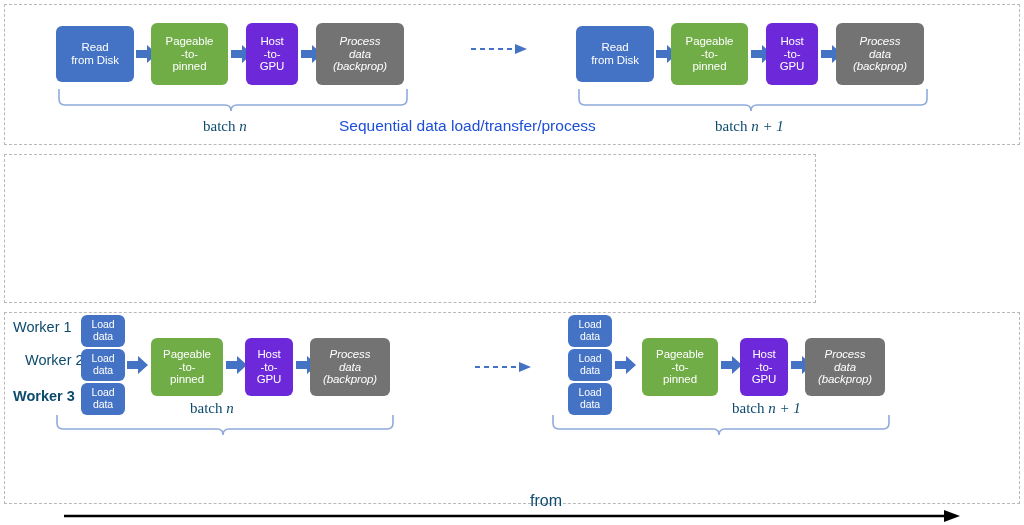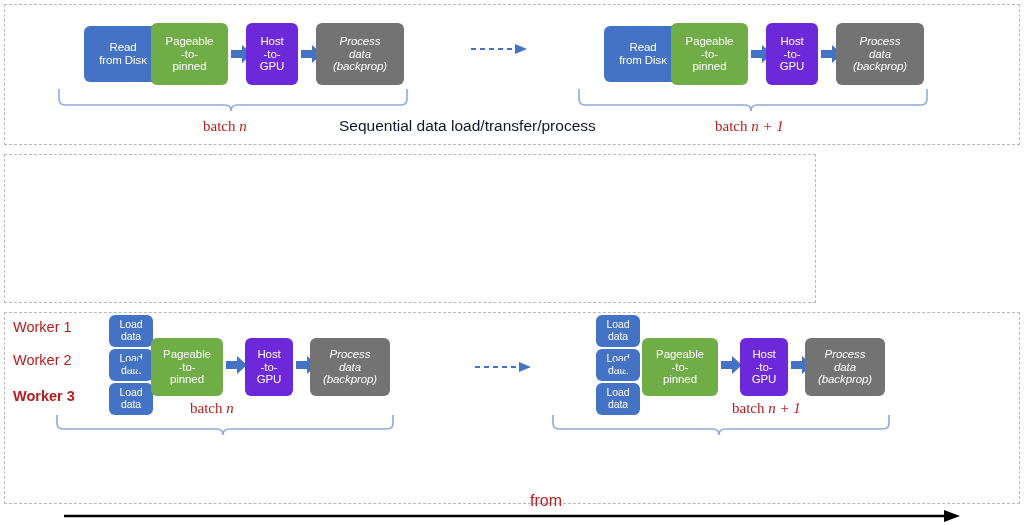--- a/index.html
+++ b/index.html
@@ -4,31 +4,31 @@
 <style>
   html,body{margin:0;padding:0;background:#ffffff;}
   body{width:1024px;height:525px;position:relative;overflow:hidden;
        font-family:"Liberation Sans","DejaVu Sans",sans-serif;}
 
   .panel{position:absolute;border:1px dashed #b8b8b8;box-sizing:border-box;}
 
   .box{position:absolute;box-sizing:border-box;border-radius:6px;
        color:#ffffff;display:flex;align-items:center;justify-content:center;
        text-align:center;line-height:1.12;letter-spacing:-0.1px;}
-  .box.blue  {background:#4472C4;margin-left:28px;}
+  .box.blue  {background:#4472C4;}
   .box.green {background:#70AD47;text-align:center;}
   .box.orange{background:#6d28d9;}
   .box.gray  {background:#737373;font-style:italic;}
 
-  .lbl{position:absolute;color:#b91c1c;white-space:nowrap;}
+  .lbl{position:absolute;color:#0c4a6e;white-space:nowrap;}
   .italicn{font-family:"Liberation Serif","DejaVu Serif",serif;font-style:italic;}
   .serif{font-family:"Liberation Serif","DejaVu Serif",serif;}
 
   .arrow{position:absolute;}
-  .capt{position:absolute;color:#0f172a;white-space:nowrap;}
+  .capt{position:absolute;color:#1d4ed8;white-space:nowrap;}
 
   svg{overflow:visible;display:block;}
 </style>
 </head>
 <body>
 
 <div class="panel" style="left:4px; top:4px; width:1016px; height:141px;">
 
   <div class="box blue" style="left:51px; top:21px; width:78px; height:56px; font-size:11.5px;">
     <div>
@@ -136,21 +136,21 @@
   </svg>
 
   <div class="lbl serif" style="left:710px; top:113px; font-size:15px;">
     <span>batch </span><span class="italicn">n + 1</span>
   </div>
 </div>
 
 <div class="panel" style="left:4px; top:154px; width:812px; height:149px;">
 
   <div class="lbl" style="left:8px; top:164px; font-size:14.5px;">Worker 1</div>
-  <div class="lbl" style="left:8px; top:197px; font-size:14.5px;">Worker 2</div>
+  <div class="lbl" style="left:20px; top:197px; font-size:14.5px;">Worker 2</div>
   <div class="lbl" style="left:8px; top:233px; font-size:14.5px;font-weight:bold;">Worker 3</div>
 
   <div class="box blue" style="left:76px; top:160px; width:44px; height:32px; font-size:10.5px;">
     <div>
       <div>Load</div>
       <div>data</div>
     </div>
   </div>
   <div class="box blue" style="left:76px; top:194px; width:44px; height:32px; font-size:10.5px;">
     <div>

